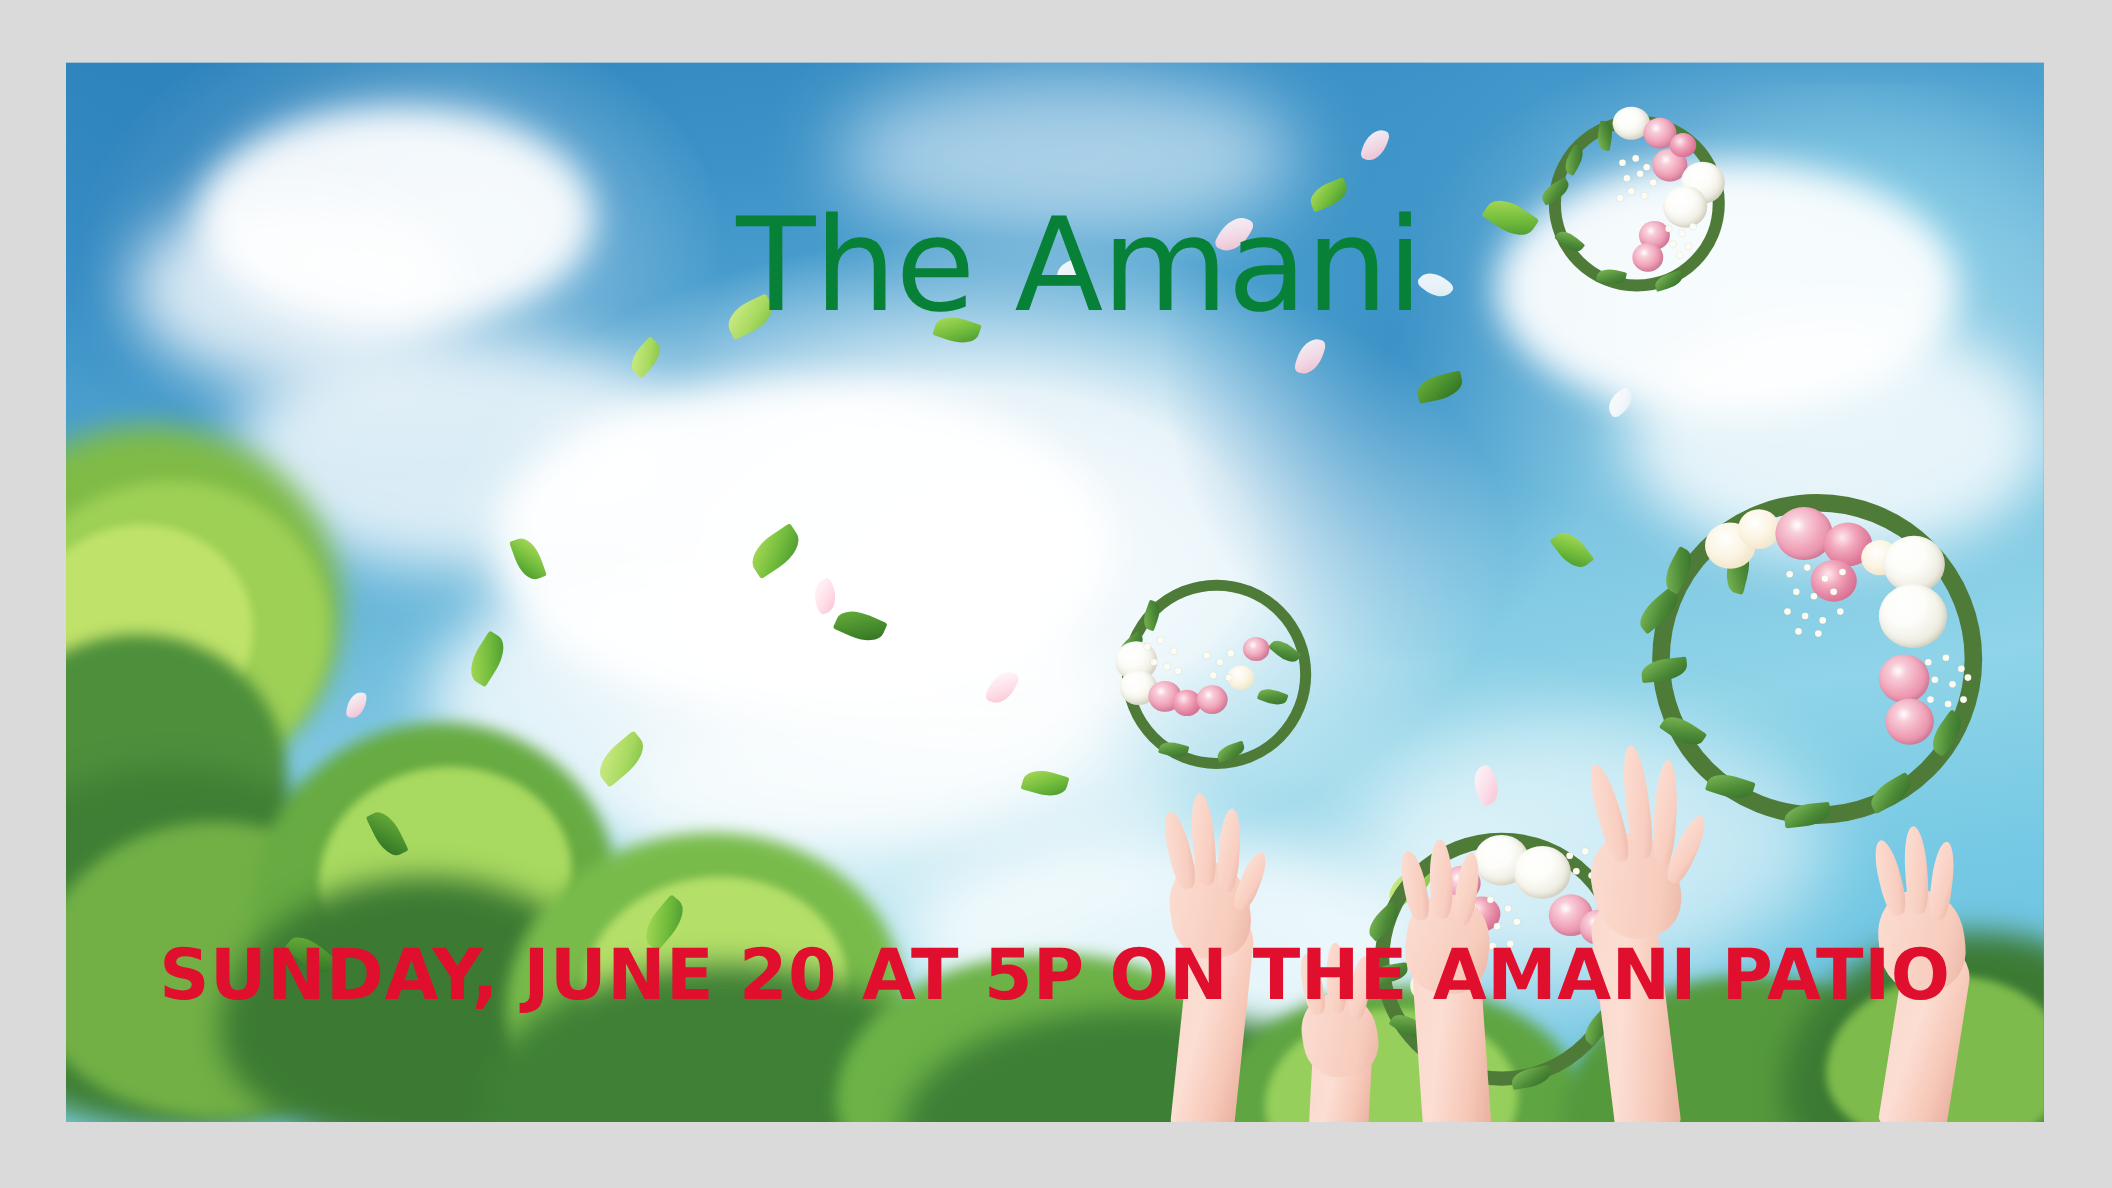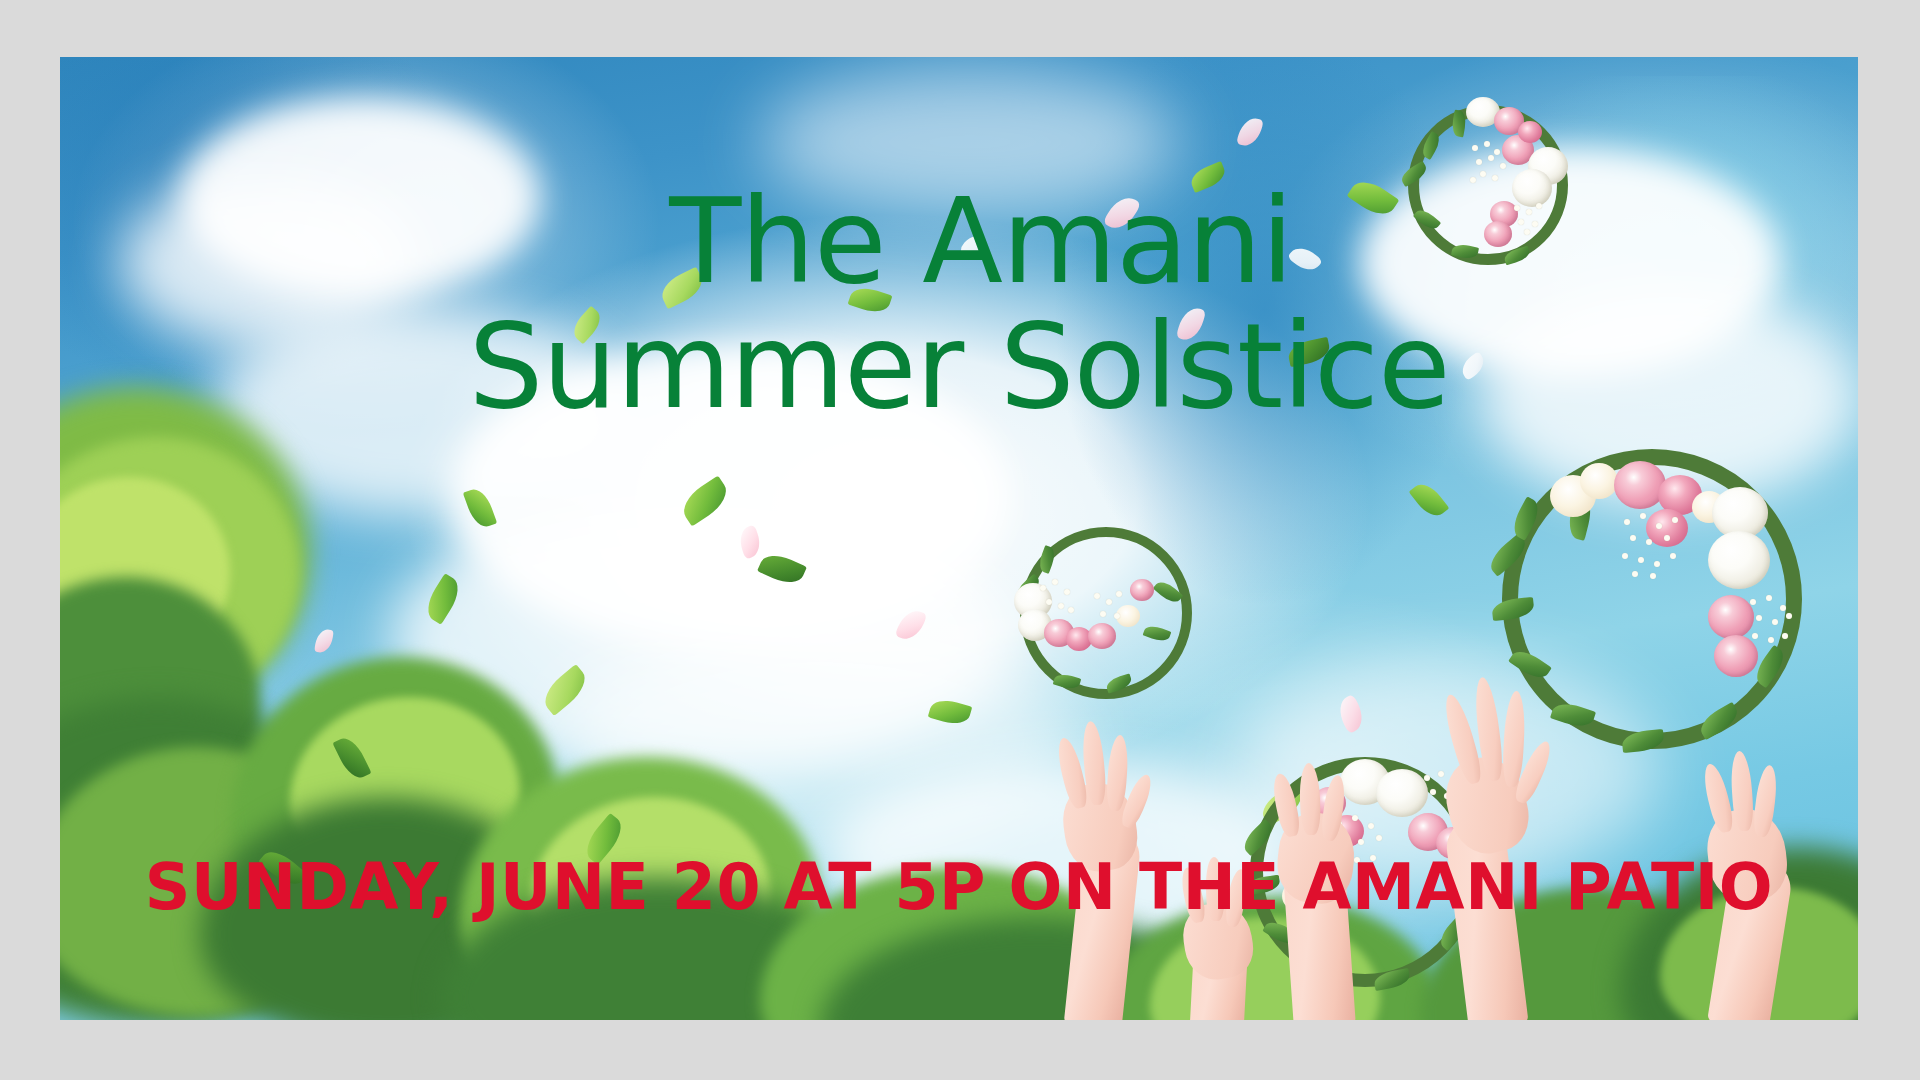--- a/index.html
+++ b/index.html
@@ -458,19 +458,18 @@
     <div>
       <div class="arm" style="left:1132px; top:880px; width:54px; height:95px; transform:rotate(3deg);"></div>
       <div class="palm" style="left:1124px; top:846px; width:68px; height:76px; transform:rotate(-9deg);"></div>
       <div class="finger" style="left:1124px; top:810px; width:18px; height:56px; transform:rotate(-12deg);"></div>
       <div class="finger" style="left:1146px; top:800px; width:18px; height:64px; transform:rotate(-2deg);"></div>
       <div class="finger" style="left:1168px; top:812px; width:17px; height:58px; transform:rotate(9deg);"></div>
     </div>
 
     <div class="headline">
       <span class="l1">The Amani</span>
-      <span class="l2">Summer Solstice</span>
     </div>
 
     <div class="subhead">SUNDAY, JUNE 20 AT 5P ON THE AMANI PATIO</div>
 
   </div>
 </div>
 
 </body></html>

